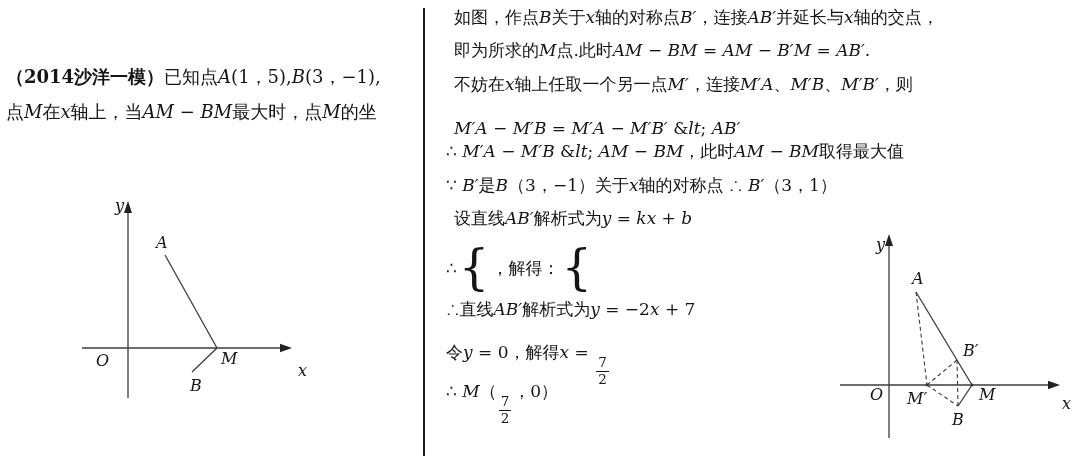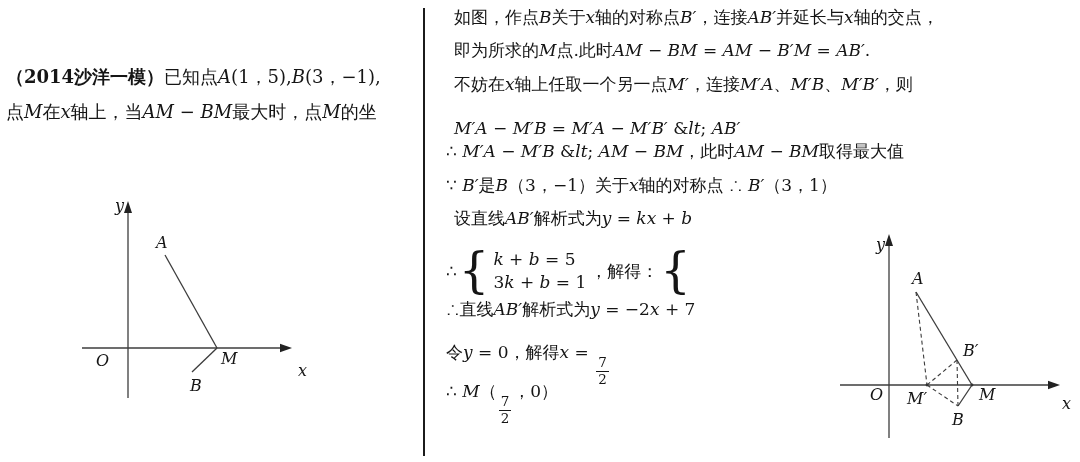--- a/index.html
+++ b/index.html
@@ -75,24 +75,20 @@
     <div class="s-line" style="top:73px">不妨在<i>x</i>轴上任取一个另一点<i>M′</i>，连接<i>M′</i><i>A</i>、<i>M′</i><i>B</i>、<i>M′</i><i>B′</i>，则</div>
     <div class="s-line" style="top:39px">即为所求的<i>M</i>点.此时<i>A</i><i>M</i> − <i>B</i><i>M</i> = <i>A</i><i>M</i> − <i>B′</i><i>M</i> = <i>A</i><i>B′</i>.</div>
     <div class="s-line" style="top:117px"><i>M′</i><i>A</i> − <i>M′</i><i>B</i> = <i>M′</i><i>A</i> − <i>M′</i><i>B′</i> &amp;<i>l</i><i>t</i>; <i>A</i><i>B′</i></div>
     <div class="s-line flush" style="top:140px">∴ <i>M′</i><i>A</i> − <i>M′</i><i>B</i> &amp;<i>l</i><i>t</i>; <i>A</i><i>M</i> − <i>B</i><i>M</i>，此时<i>A</i><i>M</i> − <i>B</i><i>M</i>取得最大值</div>
     <div class="s-line flush" style="top:174px">∵ <i>B′</i>是<i>B</i>（3，−1）关于<i>x</i>轴的对称点 ∴ <i>B′</i>（3，1）</div>
     <div class="s-line" style="top:207px">设直线<i>A</i><i>B′</i>解析式为<i>y</i> = <i>k</i><i>x</i> + <i>b</i></div>
 
     <div class="s-line flush sys-row" style="top:248px">
       <span>∴</span>
       <span class="brace">{</span>
-      <span class="stack">
-        <span><i>k</i> + <i>b</i> = 5</span>
-        <span>3<i>k</i> + <i>b</i> = 1</span>
-      </span>
       <span>，解得：</span>
       <span class="brace">{</span>
     </div>
 
     <div class="s-line flush" style="top:298px">∴直线<i>A</i><i>B′</i>解析式为<i>y</i> = −2<i>x</i> + 7</div>
 
     <div class="s-line flush" style="top:341px">
       <span>令<i>y</i> = 0，解得<i>x</i> = </span><span class="frac">
           <span class="num">7</span>
           <span class="den">2</span>

